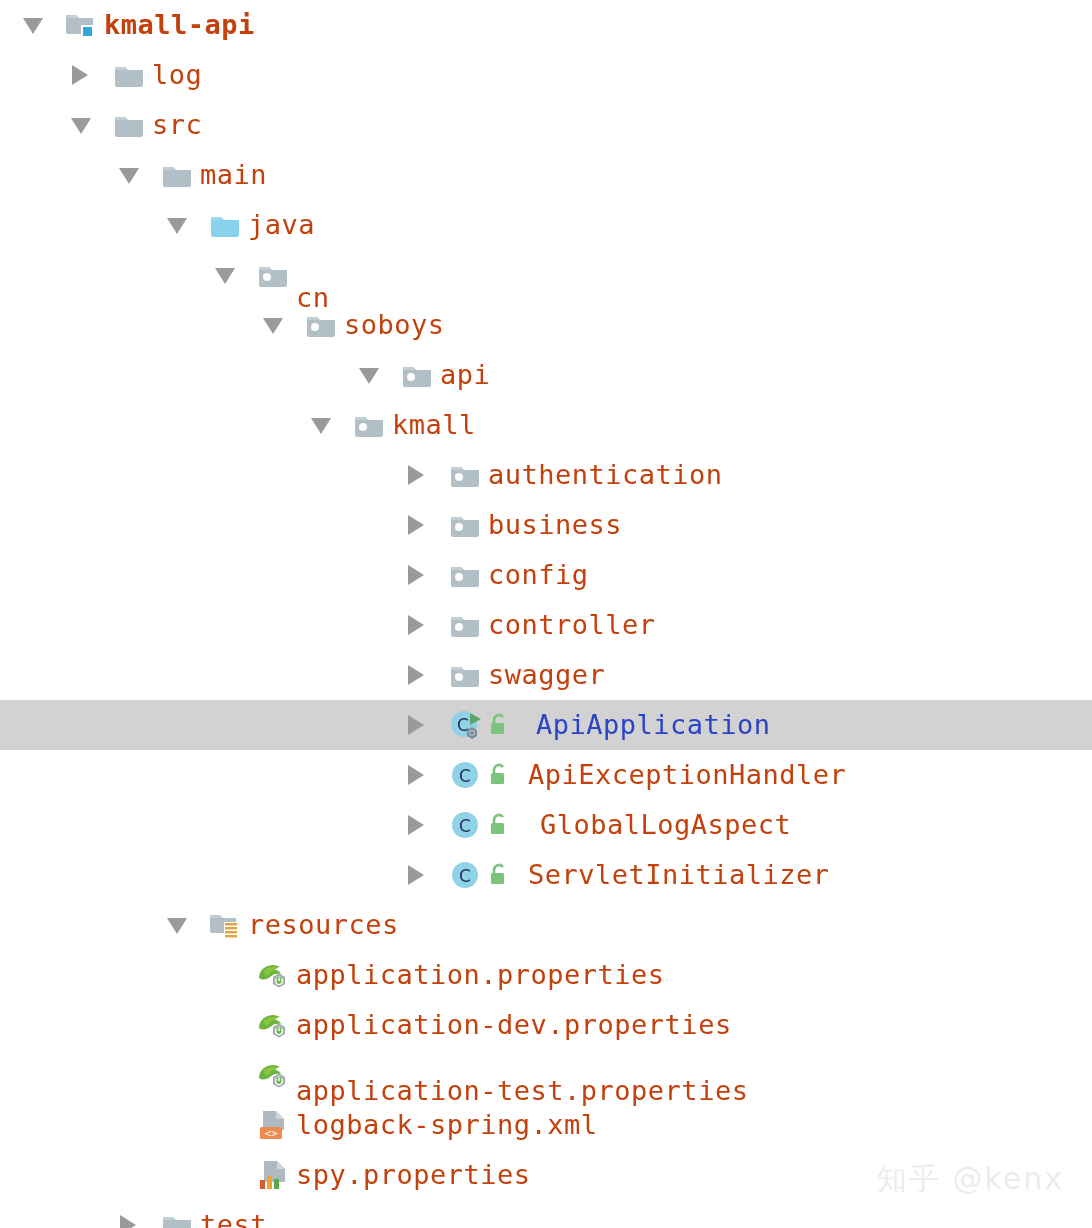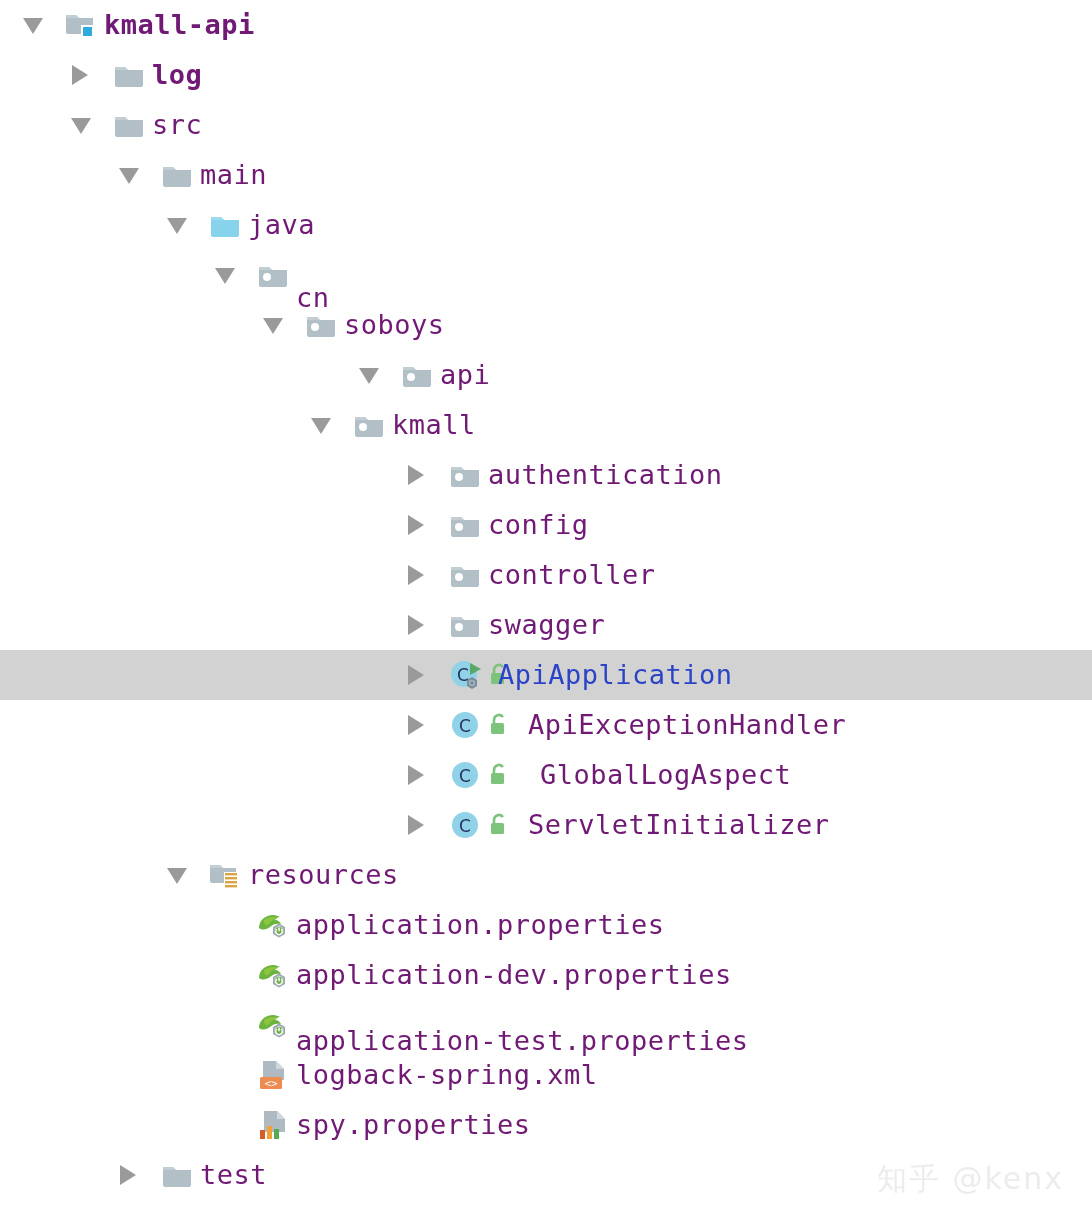--- a/index.html
+++ b/index.html
@@ -68,21 +68,21 @@
     position: absolute;
     width: 34px;
     height: 34px;
   }
   .icon svg { display: block; }
 
   .label {
     position: absolute;
     font-size: 27px;
     line-height: 32px;
-    color: #701a75;
+    color: #c2410c;
     letter-spacing: 0.5px;
     white-space: pre;
   }
   .label.bold { font-weight: bold; }
   .label.link { color: #2b44c7; }
 
   .watermark {
     position: absolute;
     right: 28px;
     bottom: 28px;
@@ -114,21 +114,21 @@
     <div class="row">
       <span class="twisty closed" style="left: 68px;">
         <i></i>
       </span>
       <span class="icon" style="left: 112px;">
         <svg width="34" height="34" viewBox="0 0 34 34">
       <path fill="#b2bfc6" d="M3 9h10l3 3h15v15a2 2 0 0 1-2 2H5a2 2 0 0 1-2-2z"></path>
       <path fill="#c3ced4" d="M3 9h10l3 3H3z"></path>
         </svg>
       </span>
-      <span class="label" style="left: 152px; font-weight: bold;">log</span>
+      <span class="label" style="left: 152px;">log</span>
     </div>
     <div class="row">
       <span class="twisty open" style="left: 68px;">
         <i></i>
       </span>
       <span class="icon" style="left: 112px;">
         <svg width="34" height="34" viewBox="0 0 34 34">
       <path fill="#b2bfc6" d="M3 9h10l3 3h15v15a2 2 0 0 1-2 2H5a2 2 0 0 1-2-2z"></path>
       <path fill="#c3ced4" d="M3 9h10l3 3H3z"></path>
         </svg>
@@ -216,20 +216,33 @@
         <i></i>
       </span>
       <span class="icon" style="left: 448px;">
         <svg width="34" height="34" viewBox="0 0 34 34">
       <path fill="#b2bfc6" d="M3 9h10l3 3h15v15a2 2 0 0 1-2 2H5a2 2 0 0 1-2-2z"></path>
       <path fill="#c3ced4" d="M3 9h10l3 3H3z"></path>
       <circle cx="11" cy="19" r="4" fill="#ffffff"></circle>
         </svg>
       </span>
       <span class="label" style="left: 488px;">authentication</span>
+    </div>
+    <div class="row">
+      <span class="twisty closed" style="left: 404px;">
+        <i></i>
+      </span>
+      <span class="icon" style="left: 448px;">
+        <svg width="34" height="34" viewBox="0 0 34 34">
+      <path fill="#b2bfc6" d="M3 9h10l3 3h15v15a2 2 0 0 1-2 2H5a2 2 0 0 1-2-2z"></path>
+      <path fill="#c3ced4" d="M3 9h10l3 3H3z"></path>
+      <circle cx="11" cy="19" r="4" fill="#ffffff"></circle>
+        </svg>
+      </span>
+      <span class="label" style="left: 488px;">business</span>
     </div>
     <div class="row">
       <span class="twisty closed" style="left: 404px;">
         <i></i>
       </span>
       <span class="icon" style="left: 448px;">
         <svg width="34" height="34" viewBox="0 0 34 34">
       <path fill="#b2bfc6" d="M3 9h10l3 3h15v15a2 2 0 0 1-2 2H5a2 2 0 0 1-2-2z"></path>
       <path fill="#c3ced4" d="M3 9h10l3 3H3z"></path>
       <circle cx="11" cy="19" r="4" fill="#ffffff"></circle>
@@ -276,21 +289,21 @@
       <circle cx="24" cy="25" r="3.2" fill="#9fb0bc"></circle>
       <circle cx="24" cy="25" r="1.3" fill="#6e7f8c"></circle>
         </svg>
       </span>
       <span class="icon" style="left: 486px; width: 26px; height: 26px;">
         <svg width="26" height="26" viewBox="0 0 26 26">
       <path d="M8 11V8a5 5 0 0 1 9-3" fill="none" stroke="#7ec27e" stroke-width="2.6"></path>
       <rect x="5" y="11" width="13" height="11" rx="1.5" fill="#7cc47c"></rect>
         </svg>
       </span>
-      <span class="label link" style="left: 498px;">ApiApplication</span>
+      <span class="label link" style="left: 536px;">ApiApplication</span>
     </div>
     <div class="row">
       <span class="twisty closed" style="left: 404px;">
         <i></i>
       </span>
       <span class="icon" style="left: 448px;">
         <svg width="34" height="34" viewBox="0 0 34 34">
       <circle cx="17" cy="17" r="13" fill="#90d2e8"></circle>
       <text x="17" y="24" font-family="DejaVu Sans, sans-serif" font-size="17" fill="#26335c" text-anchor="middle">C</text>
         </svg>

